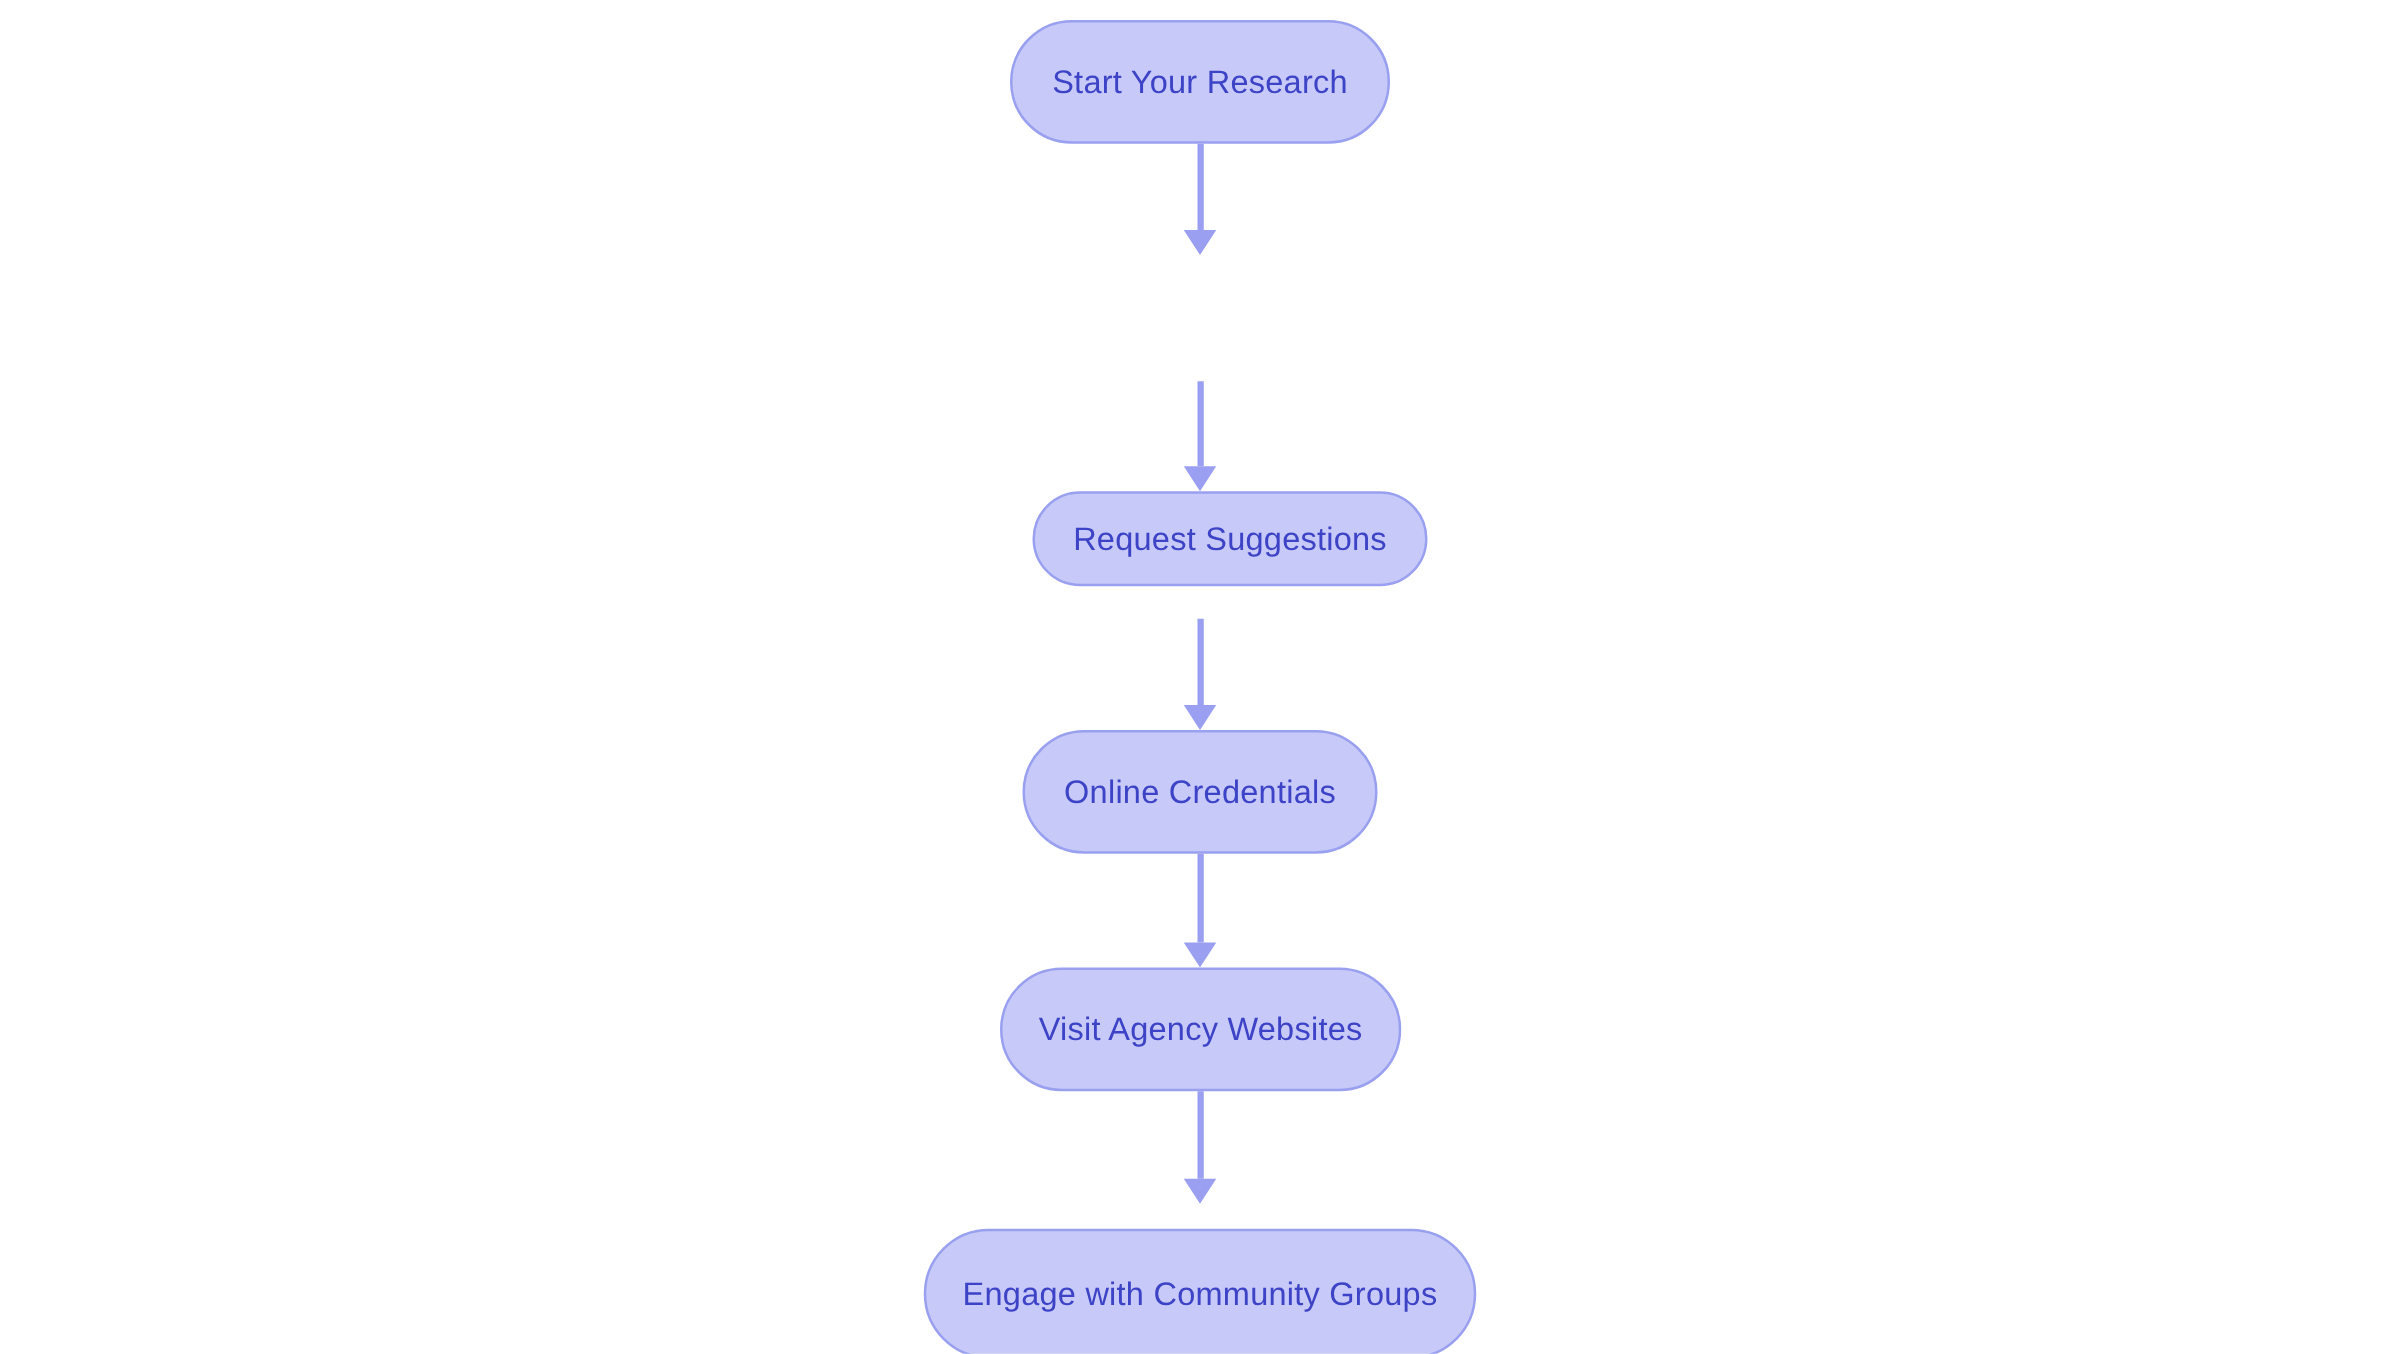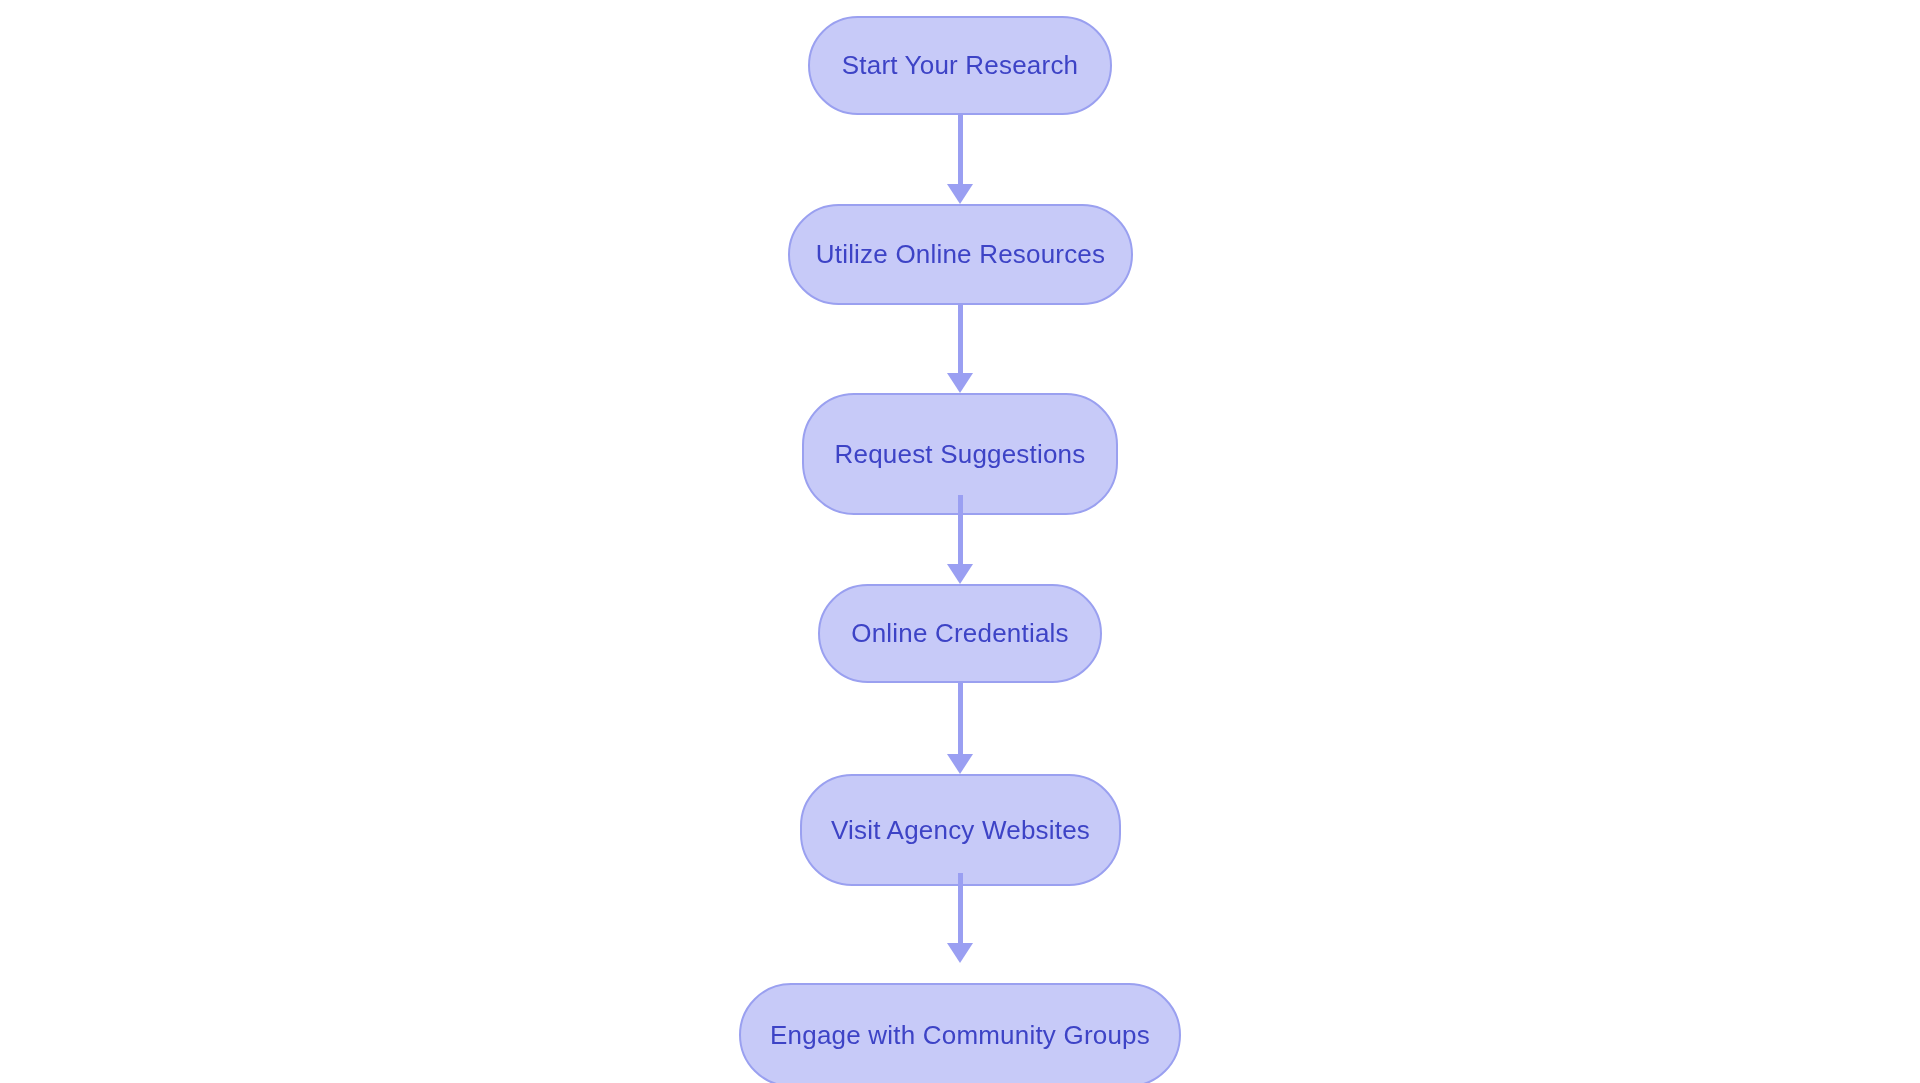--- a/index.html
+++ b/index.html
@@ -65,48 +65,45 @@
 
   <div class="flow-node" style="left:808px; top:16px; width:304px; height:99px;">
     <span class="node-label">Start Your Research</span>
   </div>
 
   <div class="flow-arrow" style="top:115px; height:89px;">
     <div class="arrow-line"></div>
     <div class="arrow-head"></div>
   </div>
 
-  <div class="flow-node" style="left:788px; top:204px; width:345px; height:101px;">
-    <span class="node-label">Utilize Online Resources</span>
-  </div>
 
   <div class="flow-arrow" style="top:305px; height:88px;">
     <div class="arrow-line"></div>
     <div class="arrow-head"></div>
   </div>
 
-  <div class="flow-node" style="left:802px; top:393px; width:316px; height:122px;">
+  <div class="flow-node" style="left:826px; top:393px; width:316px; height:76px;">
     <span class="node-label">Request Suggestions</span>
   </div>
 
   <div class="flow-arrow" style="top:495px; height:89px;">
     <div class="arrow-line"></div>
     <div class="arrow-head"></div>
   </div>
 
   <div class="flow-node" style="left:818px; top:584px; width:284px; height:99px;">
     <span class="node-label">Online Credentials</span>
   </div>
 
   <div class="flow-arrow" style="top:683px; height:91px;">
     <div class="arrow-line"></div>
     <div class="arrow-head"></div>
   </div>
 
-  <div class="flow-node" style="left:800px; top:774px; width:321px; height:112px;">
+  <div class="flow-node" style="left:800px; top:774px; width:321px; height:99px;">
     <span class="node-label">Visit Agency Websites</span>
   </div>
 
   <div class="flow-arrow" style="top:873px; height:90px;">
     <div class="arrow-line"></div>
     <div class="arrow-head"></div>
   </div>
 
   <div class="flow-node" style="left:739px; top:963px; width:442px; height:104px;margin-top:20px;">
     <span class="node-label">Engage with Community Groups</span>

